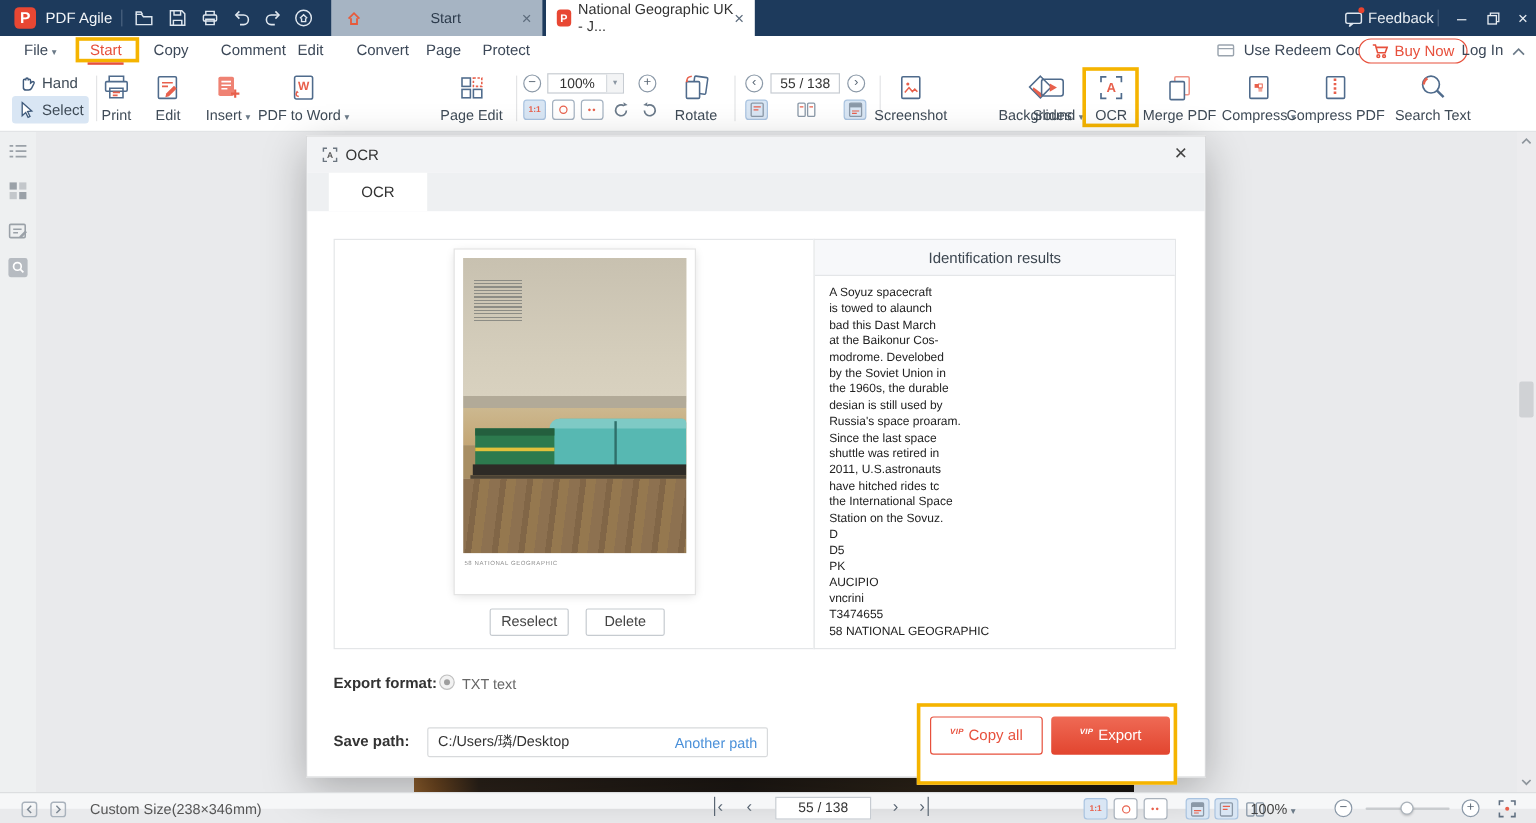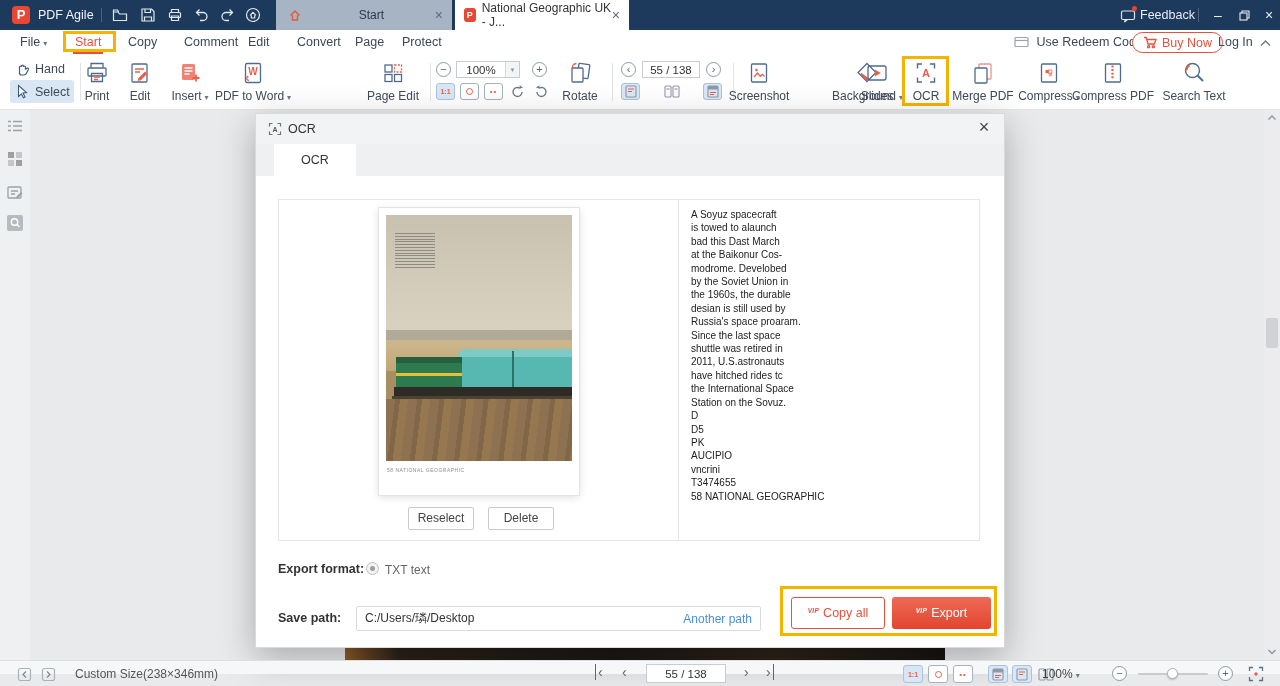--- a/index.html
+++ b/index.html
@@ -57,23 +57,23 @@
   .dlg-head{position:absolute;left:0;top:0;width:100%;height:30px;background:#f2f3f5;display:flex;align-items:center;padding-left:12px;gap:6px;font-size:12.5px;color:#333}
   .dlg-x{position:absolute;right:10px;top:3px;font-size:18px;color:#444;cursor:pointer;width:20px;text-align:center}
   .dlg-tabs{position:absolute;left:0;top:30px;width:100%;height:32px;background:#eef0f2}
   .dlg-tab{position:absolute;left:18px;top:0;width:82px;height:32px;background:#fff;text-align:center;line-height:32px;font-size:12.5px;color:#333;cursor:pointer}
   .panel{position:absolute;border:1px solid #e4e6e8;background:#fff}
   .res-head{height:30px;background:#f7f8fa;border-bottom:1px solid #e4e6e8;text-align:center;line-height:30px;font-size:12.5px;color:#3c4650}
   .res-text{padding:8px 12px;font-size:10px;line-height:13.4px;color:#222;white-space:pre-line}
   .btn{position:absolute;height:23px;background:#fff;border:1px solid #c6cbd0;border-radius:2px;font-size:12px;color:#444;text-align:center;line-height:21px;cursor:pointer}
   .radio{position:absolute;width:13px;height:13px;border:1px solid #bfbfbf;border-radius:50%;background:#f2f2f2}
   .radio::after{content:"";position:absolute;left:3px;top:3px;width:5px;height:5px;border-radius:50%;background:#9e9e9e}
-  .pathinput{position:absolute;left:78px;top:0;width:405px;height:25px;border:1px solid #d8dadc;border-radius:2px;background:#fff;font-size:12px;color:#333;display:flex;align-items:center;padding:4px 8px}
+  .pathinput{position:absolute;left:78px;top:0;width:284px;height:25px;border:1px solid #d8dadc;border-radius:2px;background:#fff;font-size:12px;color:#333;display:flex;align-items:center;padding:4px 8px}
   .anotherpath{margin-left:auto;color:#4a90d9;cursor:pointer}
-  .export-box{position:absolute;left:524px;top:472px;width:217px;height:50px;border:3px solid #f5b400;background:#fff}
+  .export-box{position:absolute;left:508px;top:472px;width:217px;height:68px;border:3px solid #f5b400;background:#fff}
   .copyall{position:absolute;left:8px;top:8px;width:94px;height:32px;border:1px solid #e7503c;border-radius:3px;background:#fff;color:#e7503c;font-size:12.5px;display:flex;align-items:center;justify-content:center;gap:4px;cursor:pointer}
   .exportbtn{position:absolute;left:109px;top:8px;width:99px;height:32px;border-radius:3px;background:linear-gradient(180deg,#ef6a55,#e2452f);color:#fff;font-size:12.5px;display:flex;align-items:center;justify-content:center;gap:4px;cursor:pointer}
   .vip{font-size:6.5px;font-weight:bold;font-style:italic;letter-spacing:.3px;transform:translateY(-3px)}
   
   .page{position:absolute;left:100px;top:8px;width:200px;height:287px;background:#fff;box-shadow:0 0 0 1px #e4e4e4,0 2px 8px rgba(0,0,0,.15)}
   .photo{position:absolute;left:7px;top:7px;width:186px;height:246px;overflow:hidden;background:#cfc8b7}
   .caption{position:absolute;left:8px;top:259px;font-size:5px;letter-spacing:.5px;color:#8d8d8d;white-space:nowrap}
   
   .statusbar{position:absolute;left:0;top:660px;width:1280px;height:14px;background:#f6f7f8;border-top:1px solid #dcdee0;font-size:12px;color:#555}
   .st-mini{position:absolute;top:4px;width:20px;height:18px;border:1px solid #a9b2bc;border-radius:3px;background:#fff;display:flex;align-items:center;justify-content:center;cursor:pointer}
@@ -491,20 +491,21 @@
             <div class="abs" style="left:8px;top:172px;width:178px;height:9px;background:#2e2b26"></div>
             <div class="abs" style="left:6px;top:181px;width:180px;height:3px;background:#4b4234"></div>
           </div>
           <div class="caption">58 NATIONAL GEOGRAPHIC</div>
         </div>
         <div class="btn" style="left:129px;top:307px;width:66px">Reselect</div>
         <div class="btn" style="left:209px;top:307px;width:66px">Delete</div>
       </div>
 
       <div class="panel" style="left:422px;top:85px;width:302px;height:342px">
+        <div class="res-head">Identification results</div>
         <div class="res-text">A Soyuz spacecraft
 is towed to alaunch
 bad this Dast March
 at the Baikonur Cos-
 modrome. Develobed
 by the Soviet Union in
 the 1960s, the durable
 desian is still used by
 Russia's space proaram.
 Since the last space

